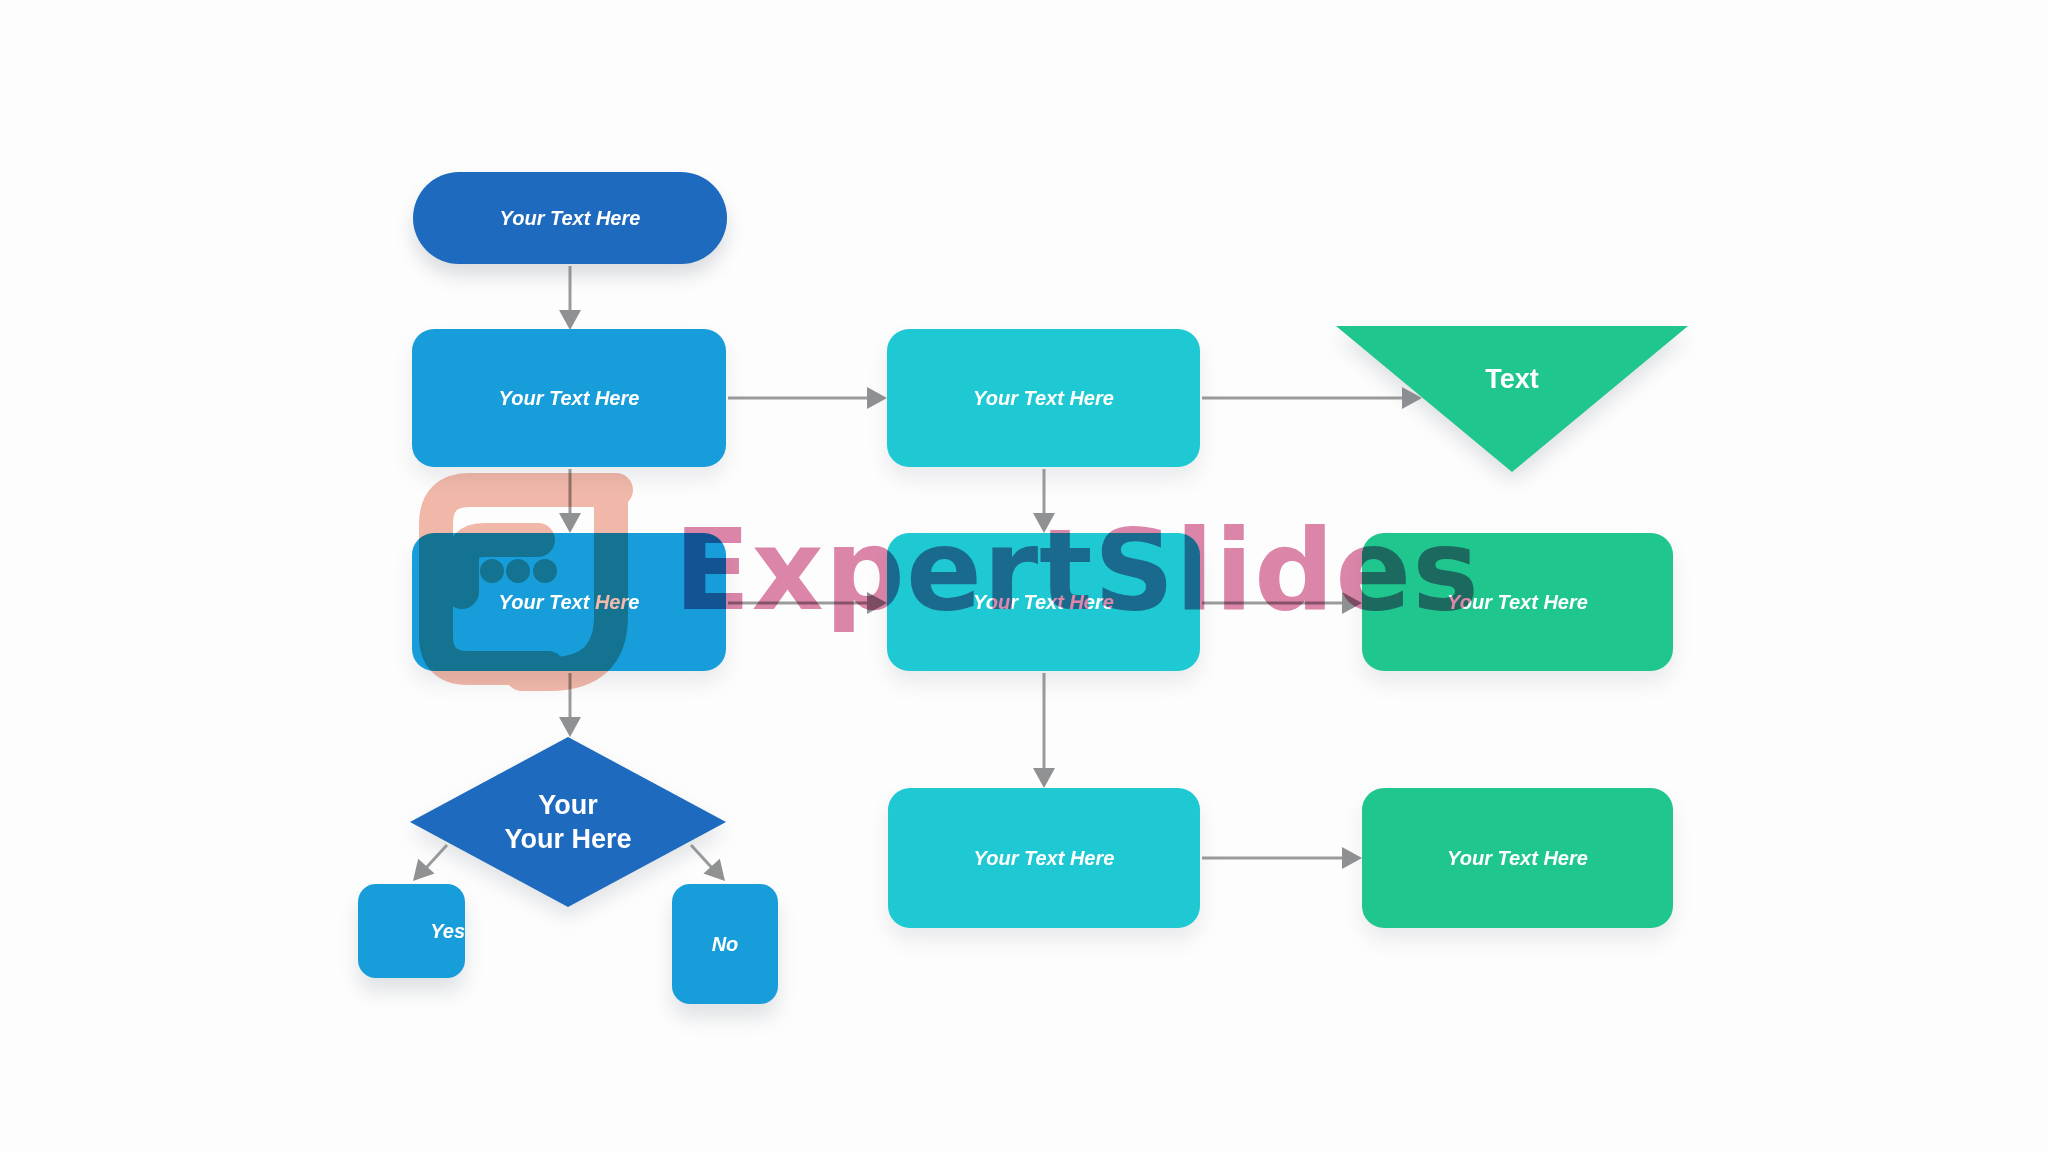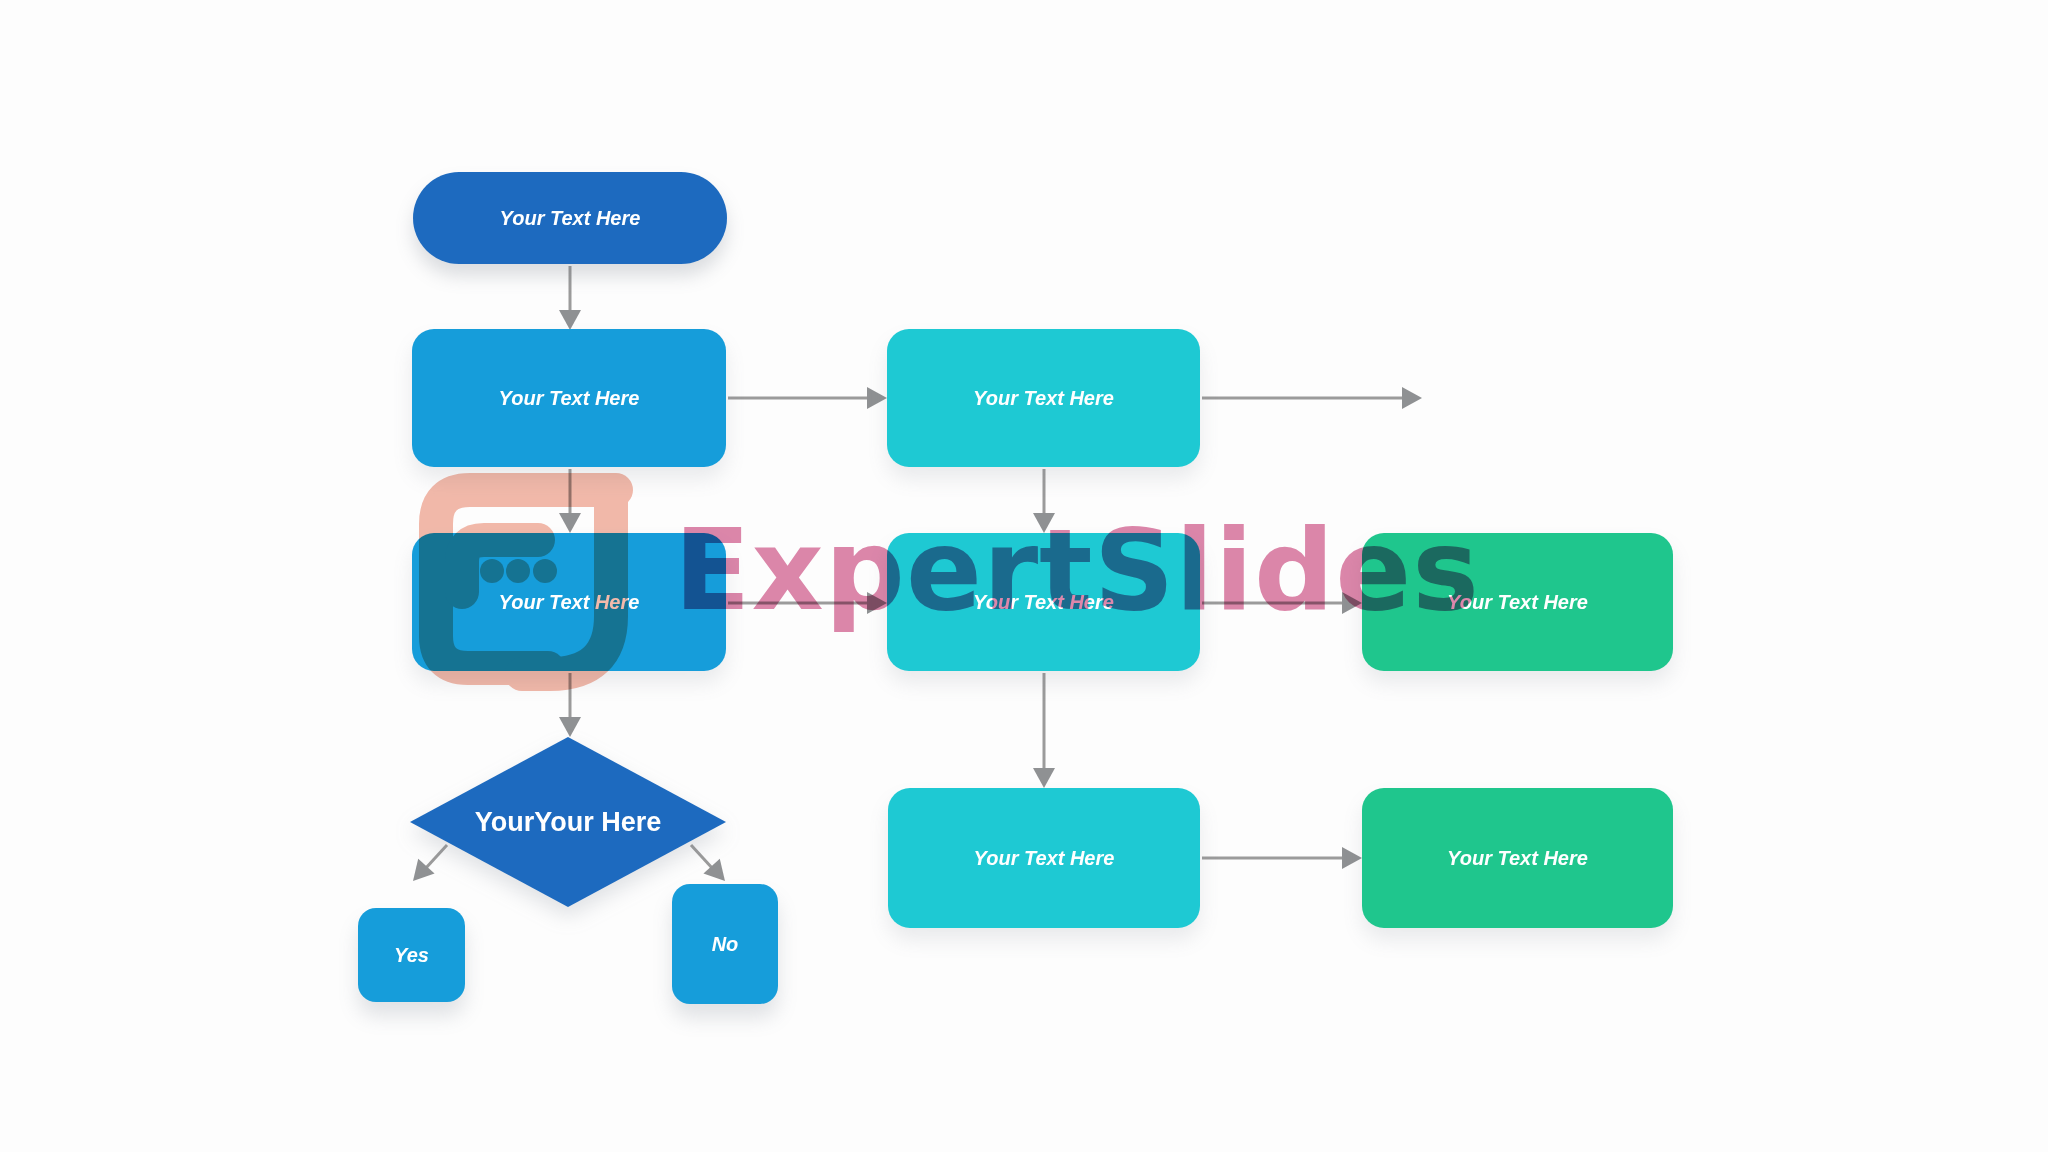--- a/index.html
+++ b/index.html
@@ -31,21 +31,21 @@
     background:#1fc68d;
     display:flex;justify-content:center;align-items:flex-start;
     padding-top:38px;box-sizing:border-box;
     color:#fff;font-weight:bold;font-size:27px;
   }
   .diamond-wrap{position:absolute;filter:drop-shadow(0 10px 10px rgba(110,120,135,0.20));}
   .diamond{
     width:100%;height:100%;
     clip-path:polygon(50% 0,100% 50%,50% 100%,0 50%);
     background:#1d6abf;
-    display:flex;justify-content:center;align-items:center;
+    display:flex;flex-direction:column;justify-content:center;align-items:center;
     color:#fff;font-weight:bold;font-size:27px;line-height:34px;
   }
   .connectors{position:absolute;left:0;top:0;pointer-events:none;}
   .connectors line{stroke:#9b9b9b;stroke-width:3;}
   .connectors path{fill:#8f9193;}
   .watermark{
     position:absolute;left:0;top:0;width:2048px;height:1152px;
     mix-blend-mode:multiply;opacity:0.52;pointer-events:none;
   }
   .wm-text{
@@ -131,41 +131,46 @@
   </div>
 
   <div class="node rect c-blue" style="left:412px;top:329px;width:314px;height:138px;">
     <span>Your Text Here</span>
   </div>
 
   <div class="node rect c-cyan" style="left:887px;top:329px;width:313px;height:138px;">
     <span>Your Text Here</span>
   </div>
 
+  <div class="triangle-wrap" style="left:1336px;top:326px;width:352px;height:146px;">
+    <div class="triangle">
+      <span>Text</span>
+    </div>
+  </div>
 
   <div class="node rect c-blue" style="left:412px;top:533px;width:314px;height:138px;">
     <span>Your Text Here</span>
   </div>
 
   <div class="node rect c-cyan" style="left:887px;top:533px;width:313px;height:138px;">
     <span>Your Text Here</span>
   </div>
 
   <div class="node rect c-green" style="left:1362px;top:533px;width:311px;height:138px;">
     <span>Your Text Here</span>
   </div>
 
   <div class="diamond-wrap" style="left:410px;top:737px;width:316px;height:170px;">
     <div class="diamond">
       <span>Your</span>
       <span>Your Here</span>
     </div>
   </div>
 
-  <div class="node small c-blue" style="left:358px;top:908px;width:107px;height:94px;">
+  <div class="node small c-blue" style="left:358px;top:884px;width:107px;height:94px;justify-content:flex-end;">
     <span>Yes</span>
   </div>
 
   <div class="node small c-blue" style="left:672px;top:884px;width:106px;height:120px;">
     <span>No</span>
   </div>
 
   <div class="node rect c-cyan" style="left:888px;top:788px;width:312px;height:140px;">
     <span>Your Text Here</span>
   </div>

